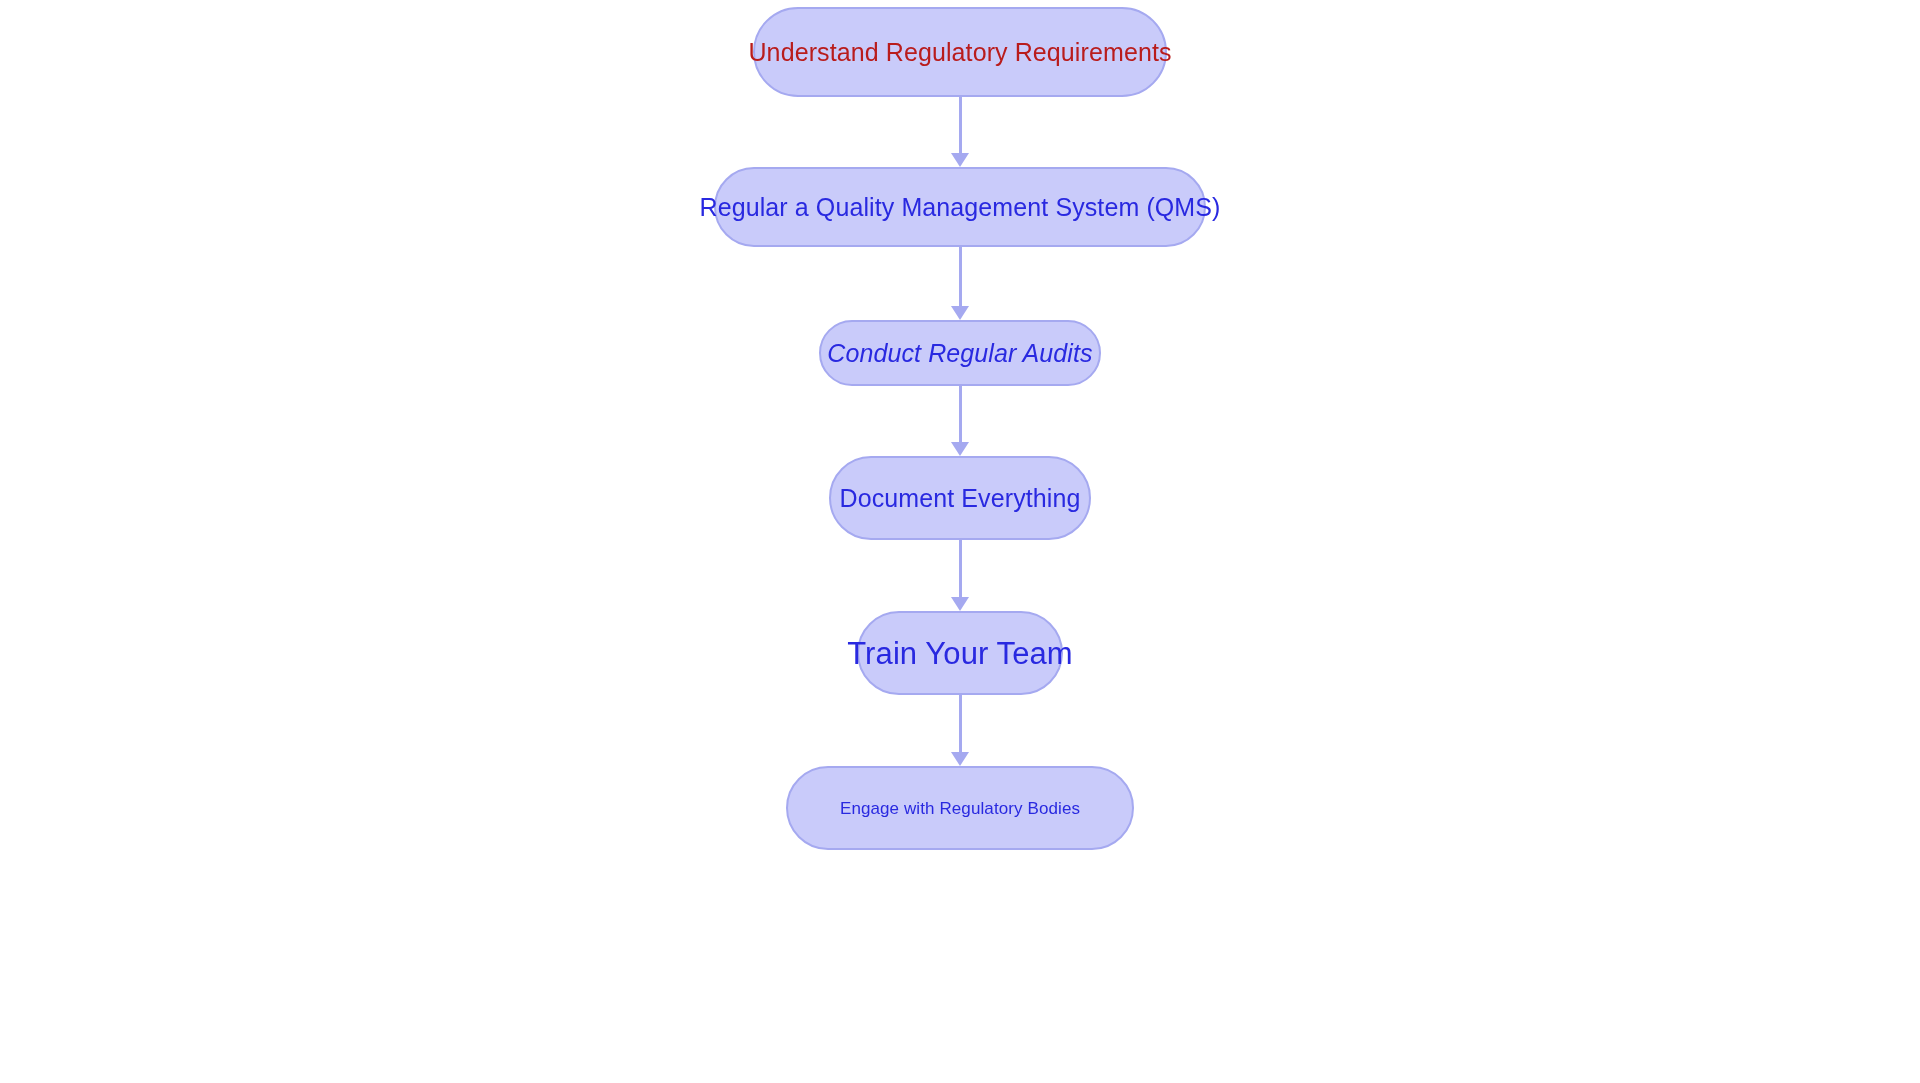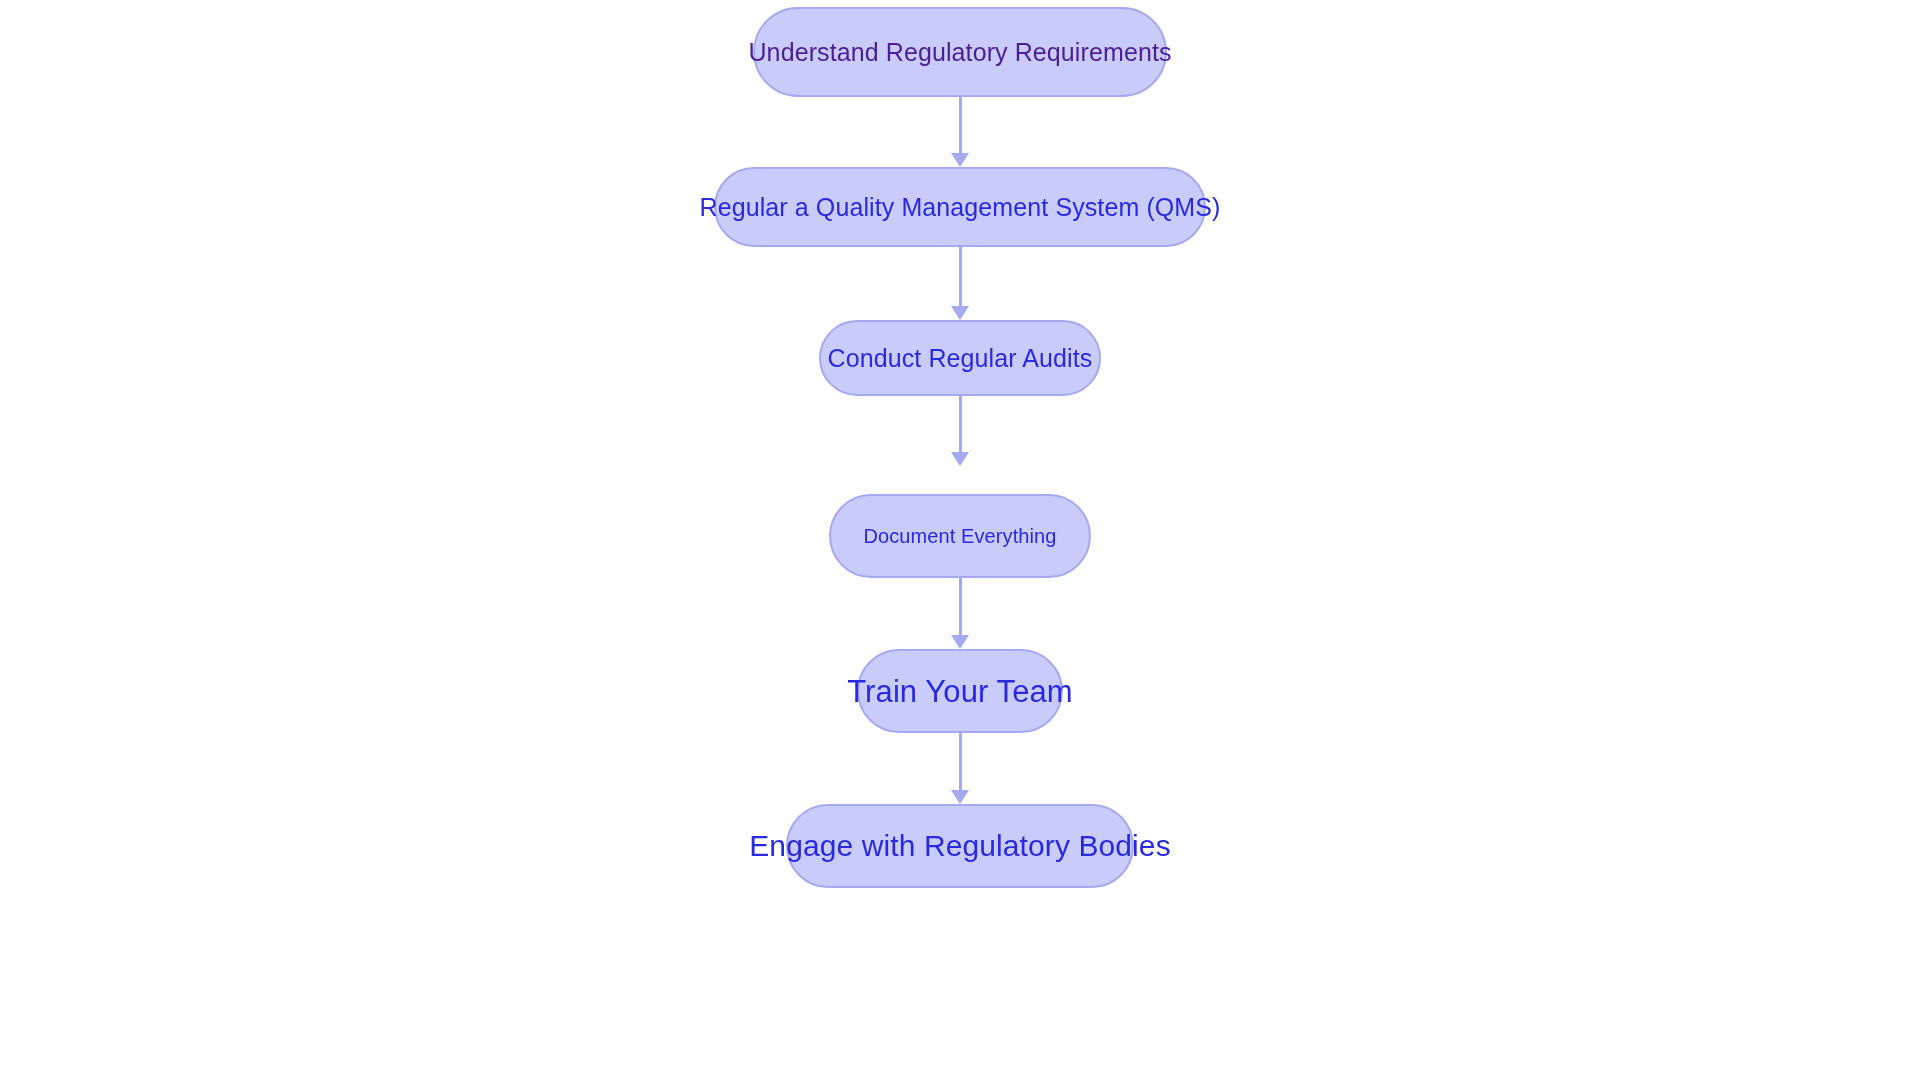--- a/index.html
+++ b/index.html
@@ -74,63 +74,63 @@
   }
 </style>
 </head>
 <body>
 
 <div id="flow-canvas" style="background: rgb(255, 255, 255);">
   <div class="flow-column">
 
     <div style="height:7px"></div>
 
-    <div class="node" style="width: 414px; height: 90px; background: rgb(201, 203, 250); border-color: rgb(165, 169, 240); color: #4c1d95; font-size: 25px;">
+    <div class="node" style="width: 414px; height: 90px; background: rgb(201, 203, 250); border-color: rgb(165, 169, 240); color: #b91c1c; font-size: 25px;">
       <span class="node-label">Understand Regulatory Requirements</span>
     </div>
 
     <div class="connector" style="height: 70px;">
       <div class="connector-line" style="background: rgb(165, 169, 240);"></div>
       <div class="connector-head" style="border-top-color: rgb(165, 169, 240);"></div>
     </div>
 
     <div class="node" style="width: 492px; height: 80px; background: rgb(201, 203, 250); border-color: rgb(165, 169, 240); color: rgb(41, 41, 224); font-size: 25px;">
       <span class="node-label">Regular a Quality Management System (QMS)</span>
     </div>
 
     <div class="connector" style="height: 73px;">
       <div class="connector-line" style="background: rgb(165, 169, 240);"></div>
       <div class="connector-head" style="border-top-color: rgb(165, 169, 240);"></div>
     </div>
 
-    <div class="node" style="width: 282px; height: 76px; background: rgb(201, 203, 250); border-color: rgb(165, 169, 240); color: rgb(41, 41, 224); font-size: 25px;">
+    <div class="node" style="width: 282px; height: 66px; background: rgb(201, 203, 250); border-color: rgb(165, 169, 240); color: rgb(41, 41, 224); font-size: 25px; font-style: italic;">
       <span class="node-label">Conduct Regular Audits</span>
     </div>
 
     <div class="connector" style="height: 70px;">
       <div class="connector-line" style="background: rgb(165, 169, 240);"></div>
       <div class="connector-head" style="border-top-color: rgb(165, 169, 240);"></div>
     </div>
 
-    <div class="node" style="width: 262px; height: 84px; background: rgb(201, 203, 250); border-color: rgb(165, 169, 240); color: rgb(41, 41, 224); font-size: 20px; margin-top: 28px;">
+    <div class="node" style="width: 262px; height: 84px; background: rgb(201, 203, 250); border-color: rgb(165, 169, 240); color: rgb(41, 41, 224); font-size: 25px;">
       <span class="node-label">Document Everything</span>
     </div>
 
     <div class="connector" style="height: 71px;">
       <div class="connector-line" style="background: rgb(165, 169, 240);"></div>
       <div class="connector-head" style="border-top-color: rgb(165, 169, 240);"></div>
     </div>
 
     <div class="node" style="width: 206px; height: 84px; background: rgb(201, 203, 250); border-color: rgb(165, 169, 240); color: rgb(41, 41, 224); font-size: 31px;">
       <span class="node-label">Train Your Team</span>
     </div>
 
     <div class="connector" style="height: 71px;">
       <div class="connector-line" style="background: rgb(165, 169, 240);"></div>
       <div class="connector-head" style="border-top-color: rgb(165, 169, 240);"></div>
     </div>
 
-    <div class="node" style="width: 348px; height: 84px; background: rgb(201, 203, 250); border-color: rgb(165, 169, 240); color: rgb(41, 41, 224); font-size: 30px;">
+    <div class="node" style="width: 348px; height: 84px; background: rgb(201, 203, 250); border-color: rgb(165, 169, 240); color: rgb(41, 41, 224); font-size: 17px;">
       <span class="node-label">Engage with Regulatory Bodies</span>
     </div>
 
   </div>
 </div>
 
 </body></html>

